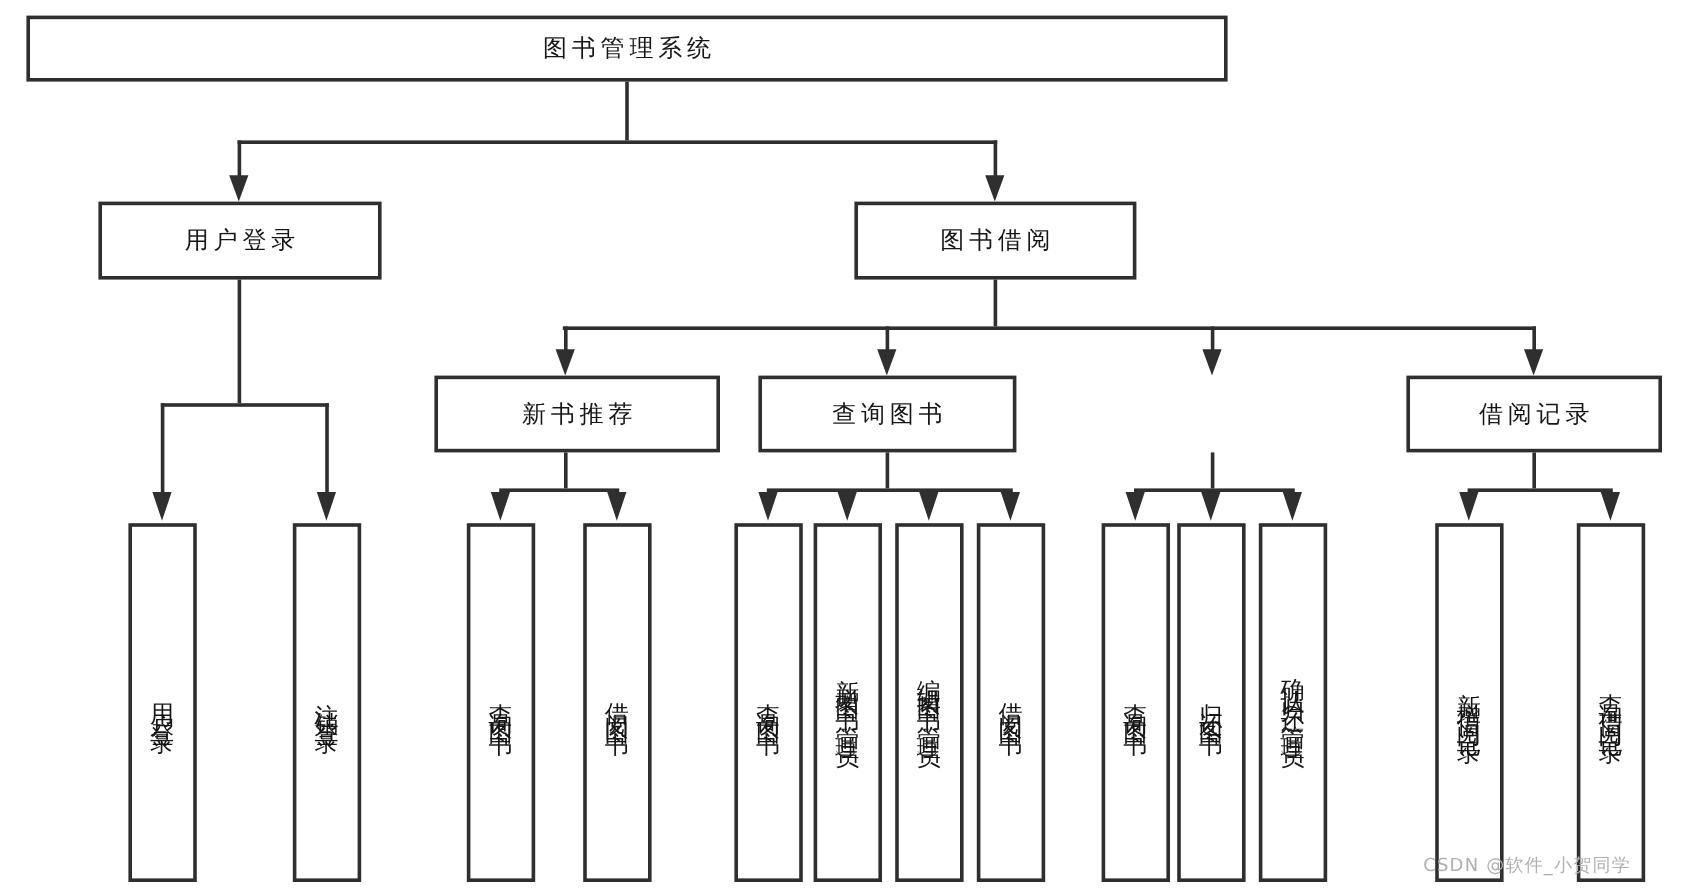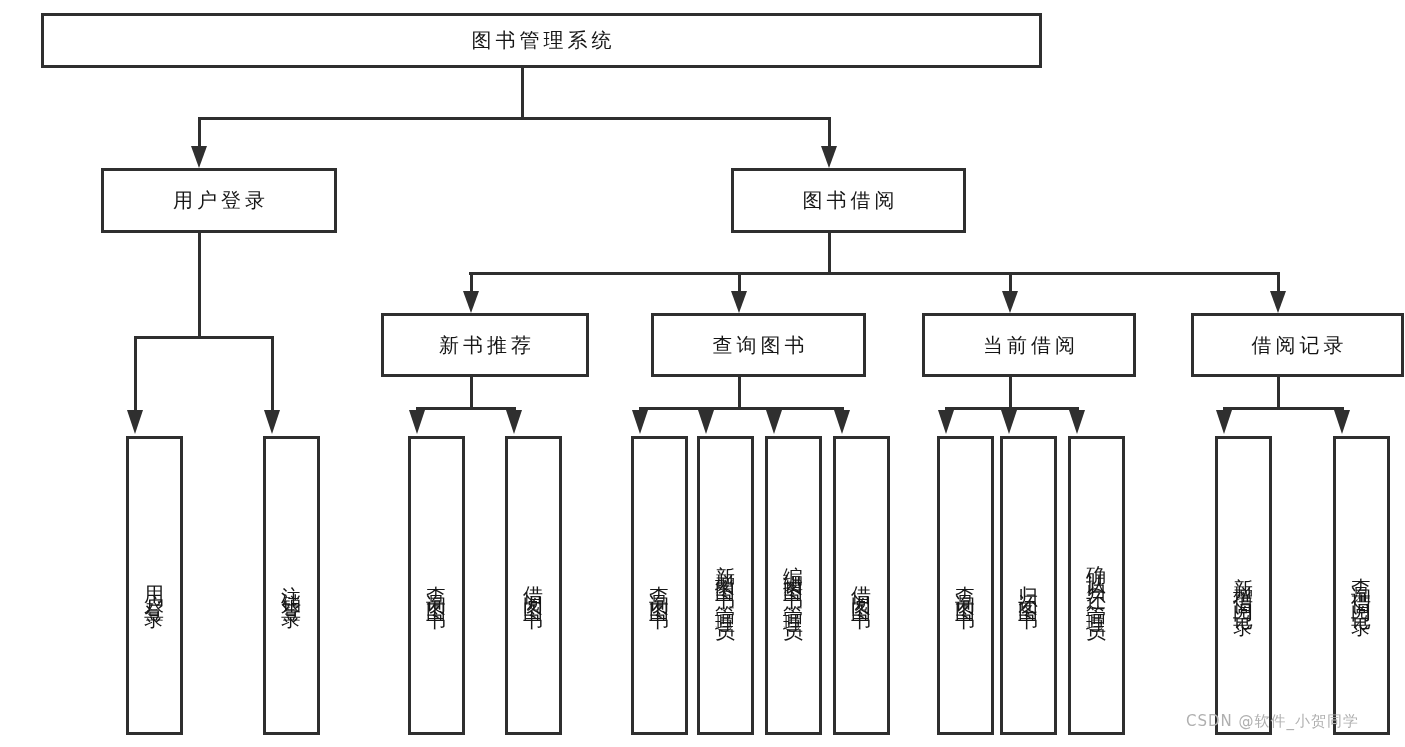--- a/index.html
+++ b/index.html
@@ -23,21 +23,20 @@
   }
   .box {
     position: absolute;
     background: var(--bg);
     border: 3px solid var(--line);
     box-sizing: border-box;
     display: flex;
     align-items: center;
     justify-content: center;
     color: var(--text);
-    margin-left: 19px;
   }
   .hlabel {
     font-size: 20px;
     letter-spacing: 4px;
     text-indent: 4px;
     white-space: nowrap;
   }
   .leaf {
     top: 436px;
     width: 57px;
@@ -110,28 +109,25 @@
   <div class="hline" style="left:469px; top:272px; width:811px;"></div>
   <div class="vline" style="left:470px; top:272px; height:21px;"></div>
   <div class="vline" style="left:738px; top:272px; height:21px;"></div>
   <div class="vline" style="left:1009px; top:272px; height:21px;"></div>
   <div class="vline" style="left:1277px; top:272px; height:21px;"></div>
   <div class="arrow" style="left:463px; top:291px;"></div>
   <div class="arrow" style="left:731px; top:291px;"></div>
   <div class="arrow" style="left:1002px; top:291px;"></div>
   <div class="arrow" style="left:1270px; top:291px;"></div>
 
-  <div class="box" style="left:362px; top:313px; width:208px; height:64px;">
+  <div class="box" style="left:362px; top:313px; width:238px; height:64px;">
     <span class="hlabel">新书推荐</span>
   </div>
   <div class="box" style="left:632px; top:313px; width:215px; height:64px;">
     <span class="hlabel">查询图书</span>
-  </div>
-  <div class="box" style="left:903px; top:313px; width:214px; height:64px;">
-    <span class="hlabel">当前借阅</span>
   </div>
   <div class="box" style="left:1172px; top:313px; width:213px; height:64px;">
     <span class="hlabel">借阅记录</span>
   </div>
 
   <div class="vline" style="left:470px; top:377px; height:30px;"></div>
   <div class="hline" style="left:416px; top:407px; width:100px;"></div>
   <div class="arrow leafarrow" style="left:409px; top:410px;"></div>
   <div class="arrow leafarrow" style="left:506px; top:410px;"></div>
 

